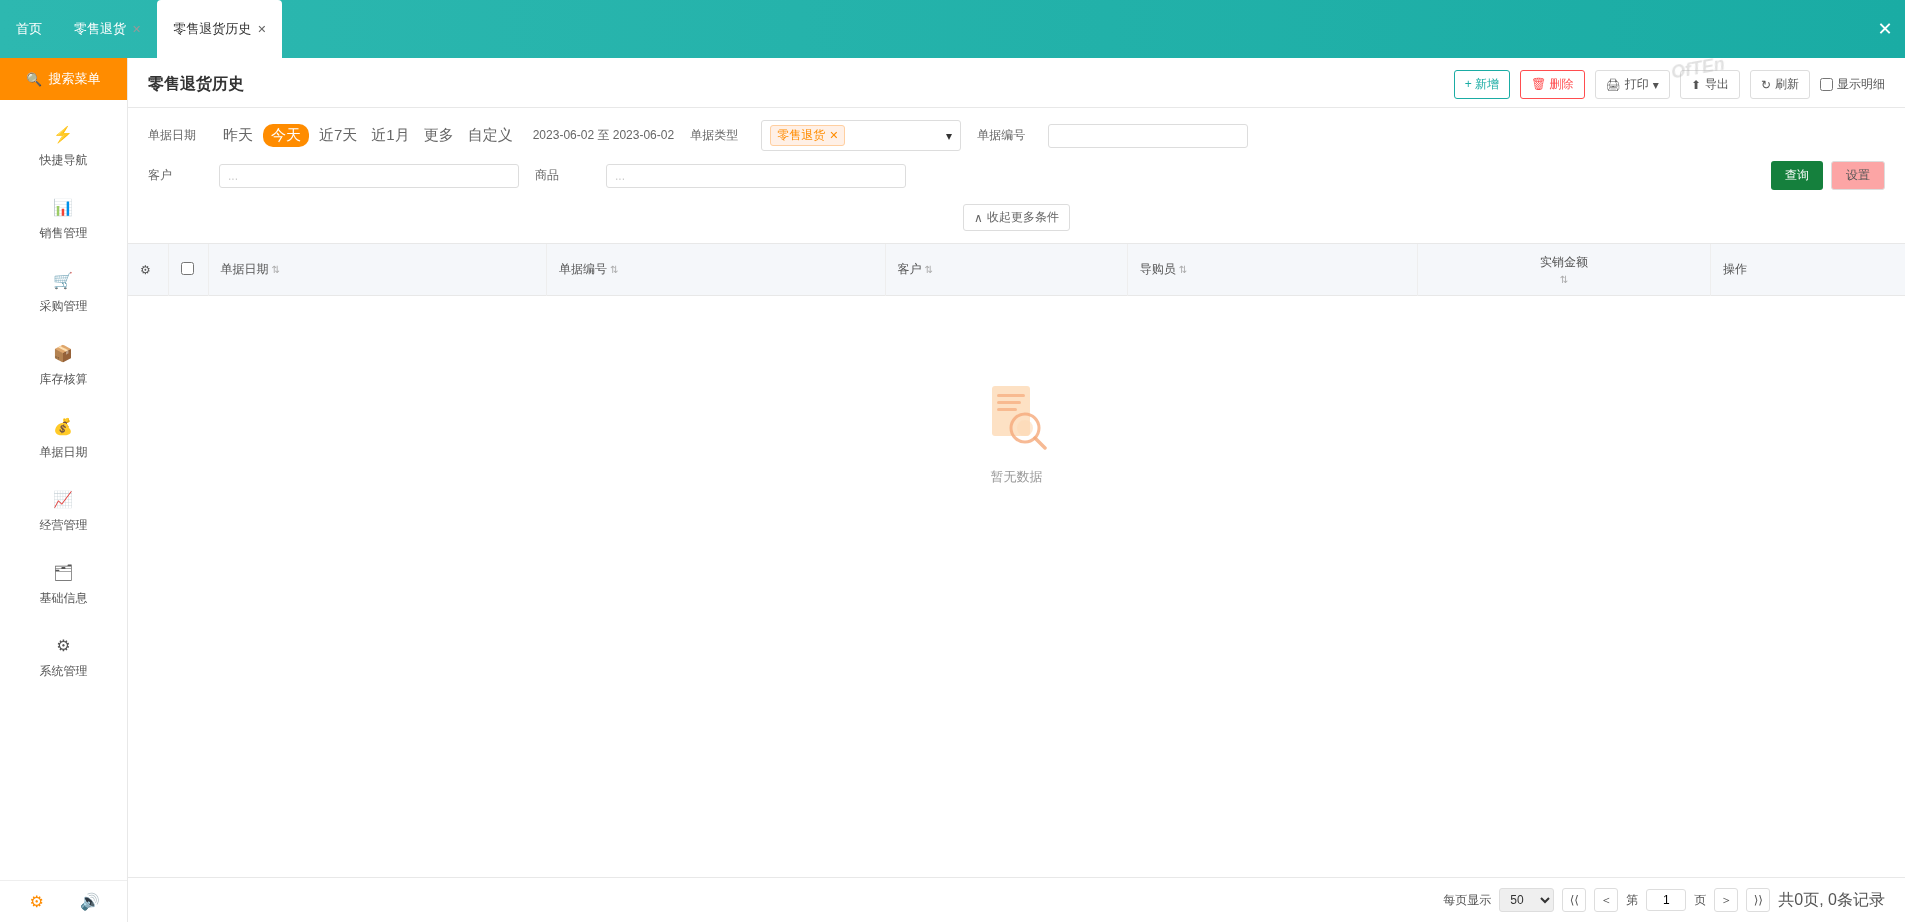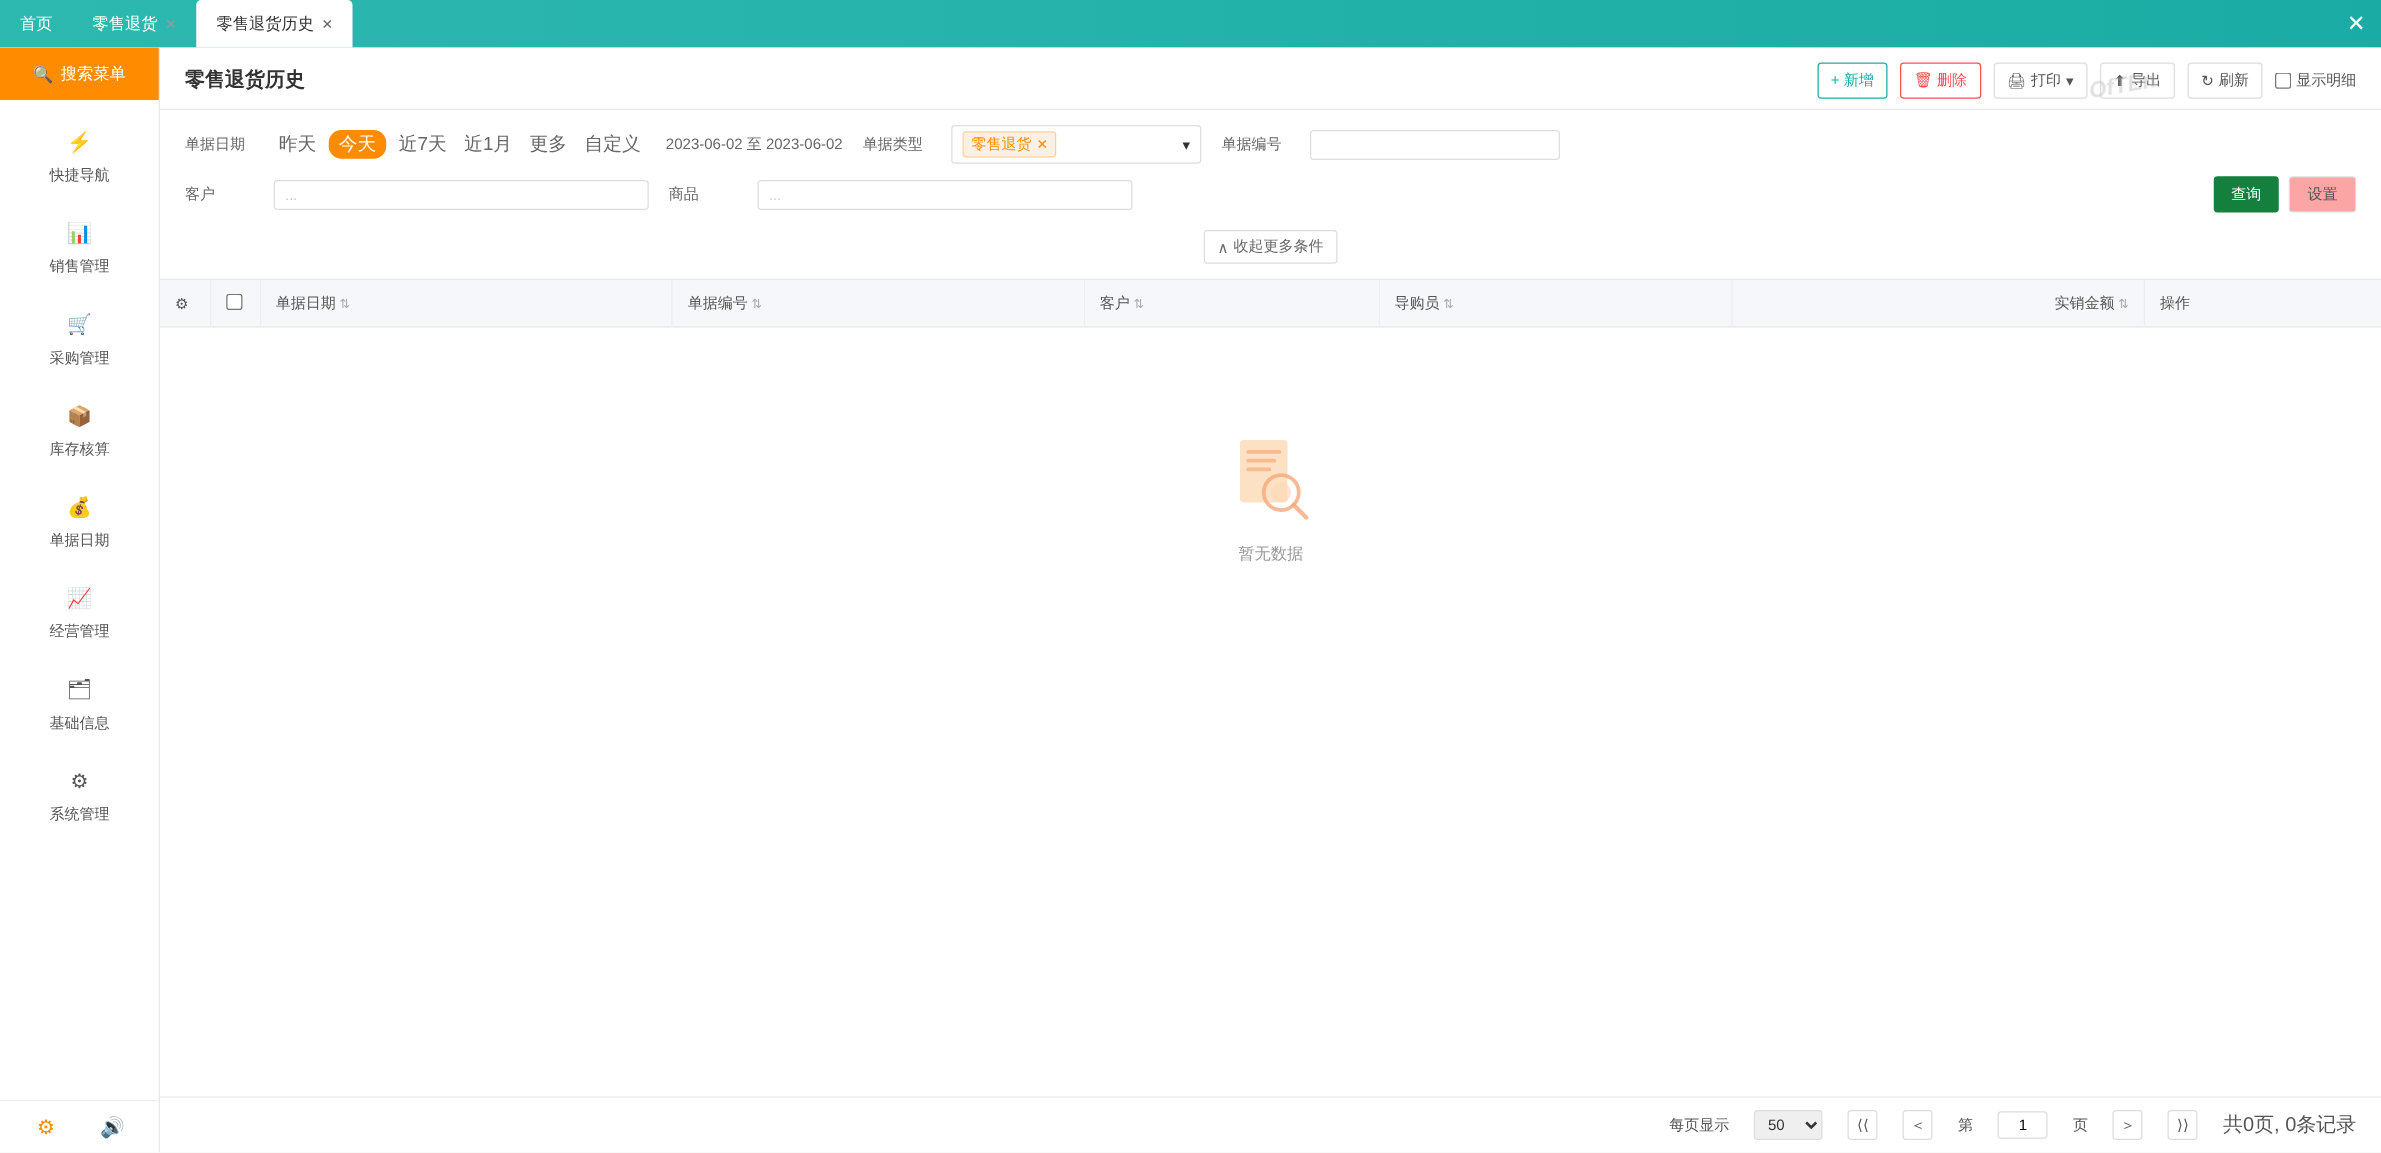--- a/index.html
+++ b/index.html
@@ -1,20 +1,20 @@
 <!DOCTYPE html>
 <html><head>
   <meta charset="utf-8">
   <style>
     * { box-sizing: border-box; margin: 0; padding: 0; font-family: 'Microsoft YaHei', Arial, sans-serif; }
     body { width: 1905px; height: 922px; overflow: hidden; display: flex; flex-direction: column; background: #f5f5f5; }
 
     
     .top-bar {
-      height: 38px;
+      height: 58px;
       background: linear-gradient(90deg, #2db8b0 0%, #1aaca4 100%);
       display: flex;
       align-items: center;
       padding: 0 0 0 0;
       flex-shrink: 0;
     }
     .top-bar-tabs {
       display: flex;
       align-items: center;
       flex: 1;
@@ -344,21 +344,21 @@
     }
 
     
     .pagination-bar {
       background: #fff;
       border-top: 1px solid #e8e8e8;
       padding: 10px 20px;
       display: flex;
       align-items: center;
       justify-content: flex-end;
-      gap: 20px;
+      gap: 8px;
       font-size: 12px;
       color: #555;
       flex-shrink: 0;
     }
     .page-size-select {
       border: 1px solid #ddd;
       border-radius: 3px;
       padding: 3px 6px;
       font-size: 12px;
       color: #333;
@@ -579,21 +579,21 @@
                 <span class="sort-icon">⇅</span>
               </div>
             </th>
             <th>
               <div class="th-sort">
                 <span>导购员</span>
                 <span class="sort-icon">⇅</span>
               </div>
             </th>
             <th style="text-align:right;">
-              <div class="th-sort" style="justify-content:flex-end;">
+              <div class="th-sort" style="justify-content:flex-end;flex-direction:column;">
                 <span>实销金额</span>
                 <span class="sort-icon">⇅</span>
               </div>
             </th>
             <th>
               <span>操作</span>
             </th>
           </tr>
         </thead>
         <tbody>

